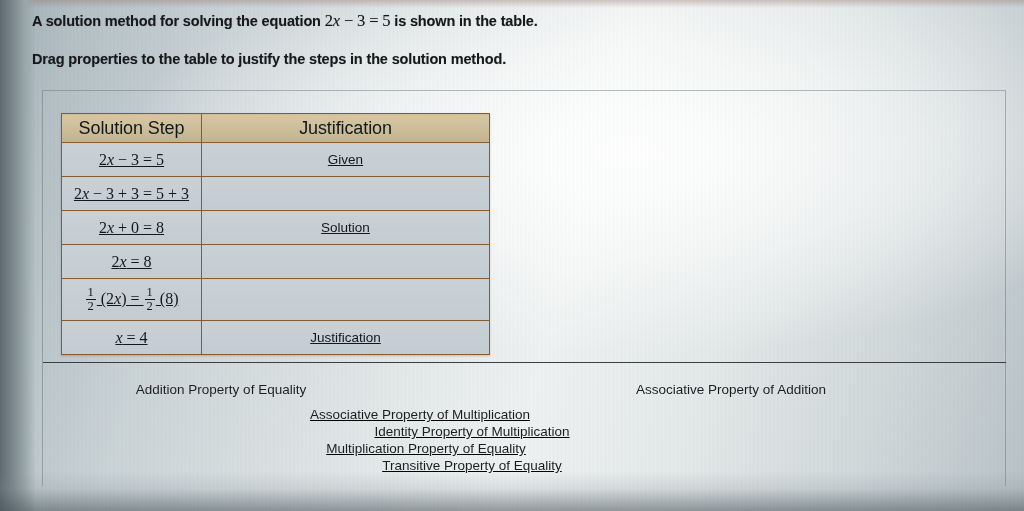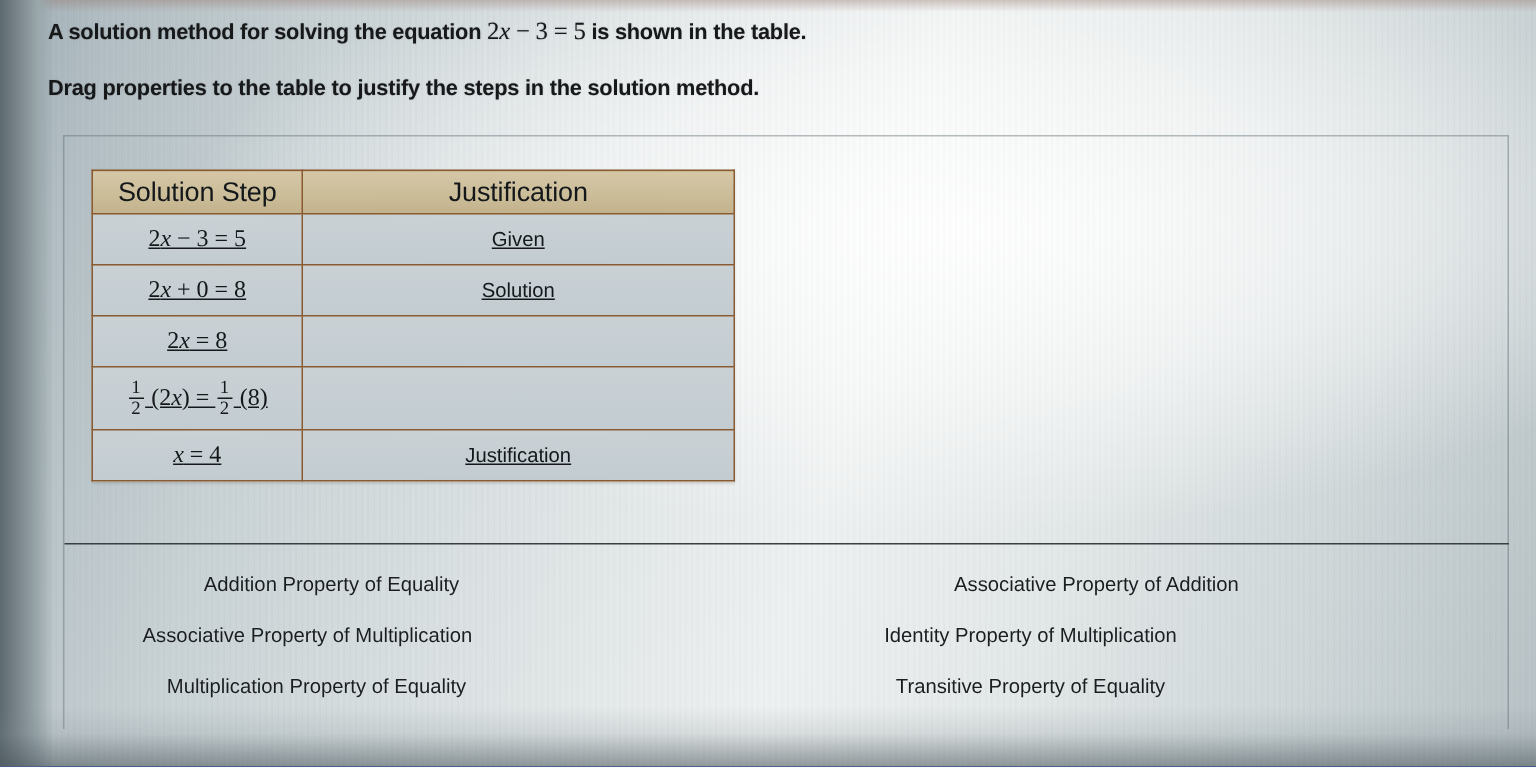--- a/index.html
+++ b/index.html
@@ -6,21 +6,21 @@
     margin: 0;
     padding: 0;
     background: #2b2b2b;
   }
   #screen {
     position: relative;
     width: 1024px;
     height: 511px;
     overflow: hidden;
     font-family: "Liberation Sans", sans-serif;
-    background: #3b82f6;
+    background: #f97316;
   }
 
   
   #paper {
     position: absolute;
     inset: 0;
     background:
       radial-gradient(ellipse 70% 55% at 62% 30%, rgba(255,255,255,0.95) 0%, rgba(255,255,255,0.55) 38%, rgba(255,255,255,0.0) 72%),
       linear-gradient(105deg, #9fadb4 0%, #b3bfc4 7%, #c9d2d5 20%, #dde3e4 38%, #eef1f1 55%, #e2e7e7 70%, #cfd7d9 85%, #b7c1c5 100%);
   }
@@ -166,21 +166,21 @@
     top: 372px;
     width: 860px;
   }
   .choice-row {
     display: grid;
     align-items: center;
     height: 34px;
   }
   .choice-row.r1 { grid-template-columns: 1fr 1fr; }
   .choice-row.r2,
-  .choice-row.r3 { grid-template-columns: 1fr 1fr; }
+  .choice-row.r3 { grid-template-columns: 1fr; text-decoration: underline; }
   .choice {
     text-align: center;
     font-size: 13.5px;
     color: #1a1e21;
     white-space: nowrap;
     cursor: move;
     text-shadow: 0 0 1px rgba(255,255,255,0.35);
   }
   .choice-row.r1 .choice:nth-child(1) { transform: translateX(-36px); }
   .choice-row.r1 .choice:nth-child(2) { transform: translateX(44px); }
@@ -215,20 +215,26 @@
       <tr>
         <th>Solution Step</th>
         <th>Justification</th>
       </tr>
     </thead>
     <tbody>
       <tr>
         <td class="step">2<i>x</i> − 3 = 5</td>
         <td>
           <span class="just-text">Given</span>
+        </td>
+      </tr>
+      <tr>
+        <td class="step">2<i>x</i> − 3 + 3 = 5 + 3</td>
+        <td>
+          <span class="just-text"></span>
         </td>
       </tr>
       <tr>
         <td class="step">2<i>x</i> + 0 = 8</td>
         <td>
           <span class="just-text">Solution</span>
         </td>
       </tr>
       <tr>
         <td class="step">2<i>x</i> = 8</td>

